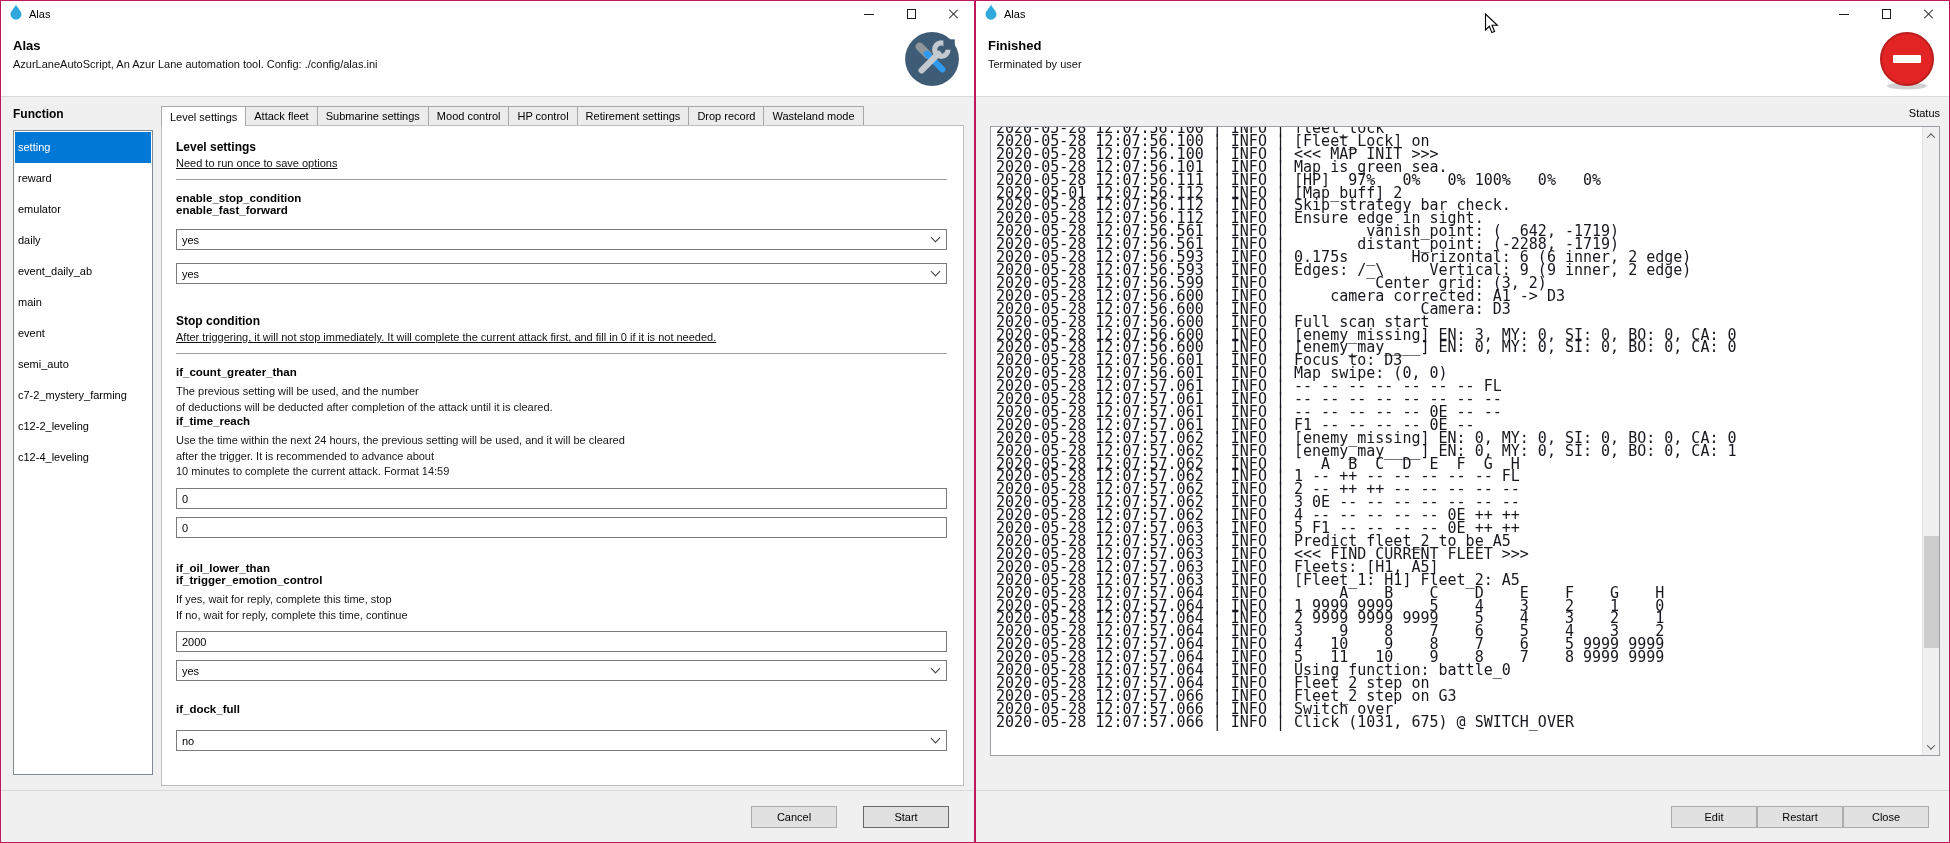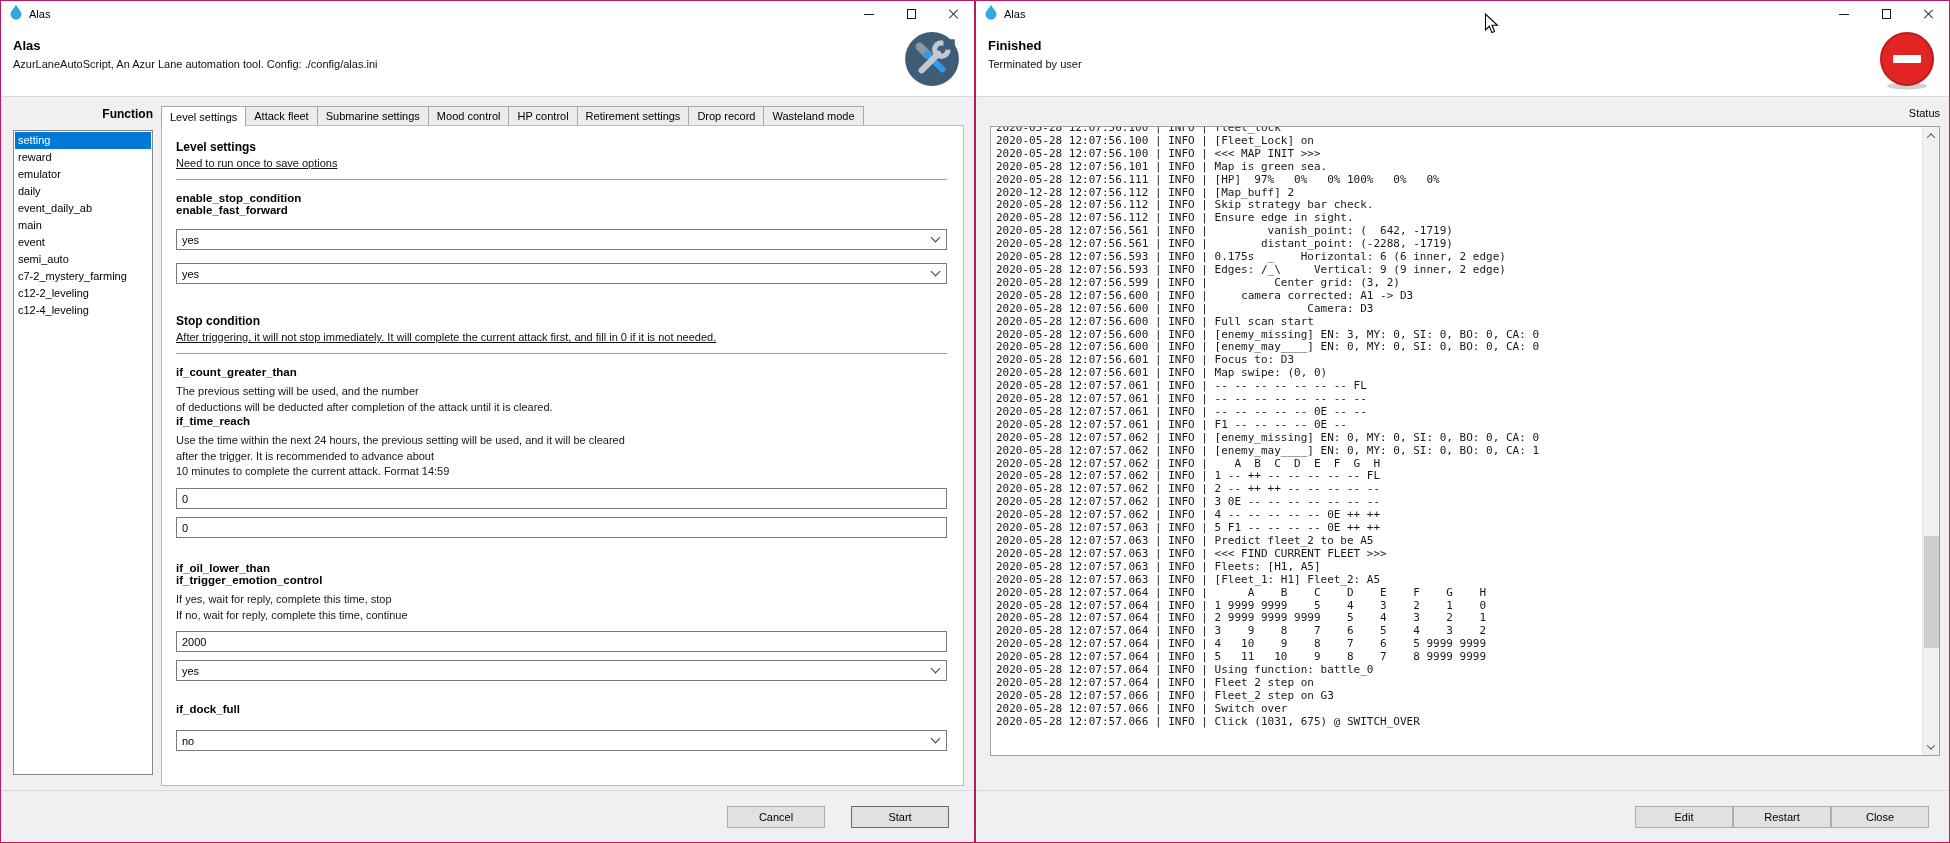--- a/index.html
+++ b/index.html
@@ -24,23 +24,23 @@
   .header { height: 69px; flex: 0 0 69px; background: #fff; padding: 11px 12px 0 12px; position: relative; }
   .header-title { font-size: 13px; font-weight: 700; color: #000; }
   .header-sub { font-size: 11px; color: #111; margin-top: 5px; }
   .header-icon { position: absolute; top: 3px; right: 13px; }
 
   
   .content { flex: 1; background: #f0f0f0; border-top: 1px solid #d9d9d9; display: flex; overflow: hidden; }
 
   
   .sidebar { width: 152px; flex: 0 0 152px; padding: 10px 0 0 12px; }
-  .function-label { font-size: 12px; font-weight: 700; margin-bottom: 9px; text-align: right; }
+  .function-label { font-size: 12px; font-weight: 700; margin-bottom: 9px; }
   .function-list { width: 140px; height: 645px; background: #fff; border: 1px solid #82888f; padding: 1px; overflow: hidden; }
-  .list-item { font-size: 11px; line-height: 15px; padding: 1px 3px; white-space: nowrap; }
+  .list-item { font-size: 11px; line-height: 15px; padding: 8px 3px; white-space: nowrap; }
   .list-item.selected { background: #0078d7; color: #fff; }
 
   
   .card-wrap { flex: 1; padding: 8px 10px 4px 8px; display: flex; flex-direction: column; overflow: hidden; }
   .tabs { display: flex; align-items: flex-end; height: 20px; padding-left: 0px; position: relative; z-index: 2; }
   .tab { font-size: 11px; padding: 3px 8px 3px 8px; background: #ececec; border: 1px solid #a8a8a8; border-bottom: none; margin-right: -1px; color: #000; }
   .tab.active { background: #fff; padding-top: 4px; margin-bottom: -1px; position: relative; z-index: 3; }
   .card { flex: 1; background: #fff; border: 1px solid #bdbdbd; padding: 14px 16px 0 14px; overflow: hidden; position: relative; z-index: 1; }
 
   .sec-title { font-size: 12px; font-weight: 700; color: #000; }
@@ -50,30 +50,30 @@
   .field-label { font-size: 11.5px; font-weight: 700; color: #000; }
   .help { font-size: 11px; color: #161616; margin-top: 6px; line-height: 1.42; white-space: pre-line; }
   .tbox { height: 21px; width: 100%; border: 1px solid #7a7a7a; background: #fff; font-family: "Liberation Sans", sans-serif; font-size: 11px; padding: 0 5px; color: #000; display: block; }
   .select { height: 21px; width: 100%; border: 1px solid #7a7a7a; background: #fff; display: flex; align-items: center; justify-content: space-between; padding: 0 7px 0 5px; font-size: 11px; color: #000; }
   .chev { width: 7px; height: 7px; border-right: 1.2px solid #3c3c3c; border-bottom: 1.2px solid #3c3c3c; transform: rotate(45deg); margin-top: -4px; flex: 0 0 auto; }
   .mt8 { margin-top: 8px; } .mt12 { margin-top: 12px; } .mt13 { margin-top: 13px; } .mt15 { margin-top: 15px; } .mt22 { margin-top: 22px; }
   .mt24 { margin-top: 24px; } .mt30 { margin-top: 30px; }
 
   
   .footer { height: 52px; flex: 0 0 52px; background: #f0f0f0; border-top: 1px solid #d9d9d9; display: flex; align-items: center; justify-content: flex-end; }
-  .btn { width: 98px; height: 22px; background: #e1e1e1; border: 1px solid #adadad; font-size: 11px; color: #000; display: flex; align-items: center; justify-content: center; }
+  .btn { width: 86px; height: 22px; background: #e1e1e1; border: 1px solid #adadad; font-size: 11px; color: #000; display: flex; align-items: center; justify-content: center; }
   .btn.default { border-color: #6a6a6a; }
   .footer-left { gap: 26px; padding-right: 25px; display: flex; }
   .footer-right { padding-right: 20px; display: flex; }
 
   
   .status-area { flex: 1; padding: 10px 9px 0 14px; display: flex; flex-direction: column; overflow: hidden; }
   .status-label { font-size: 11px; color: #000; margin-bottom: 7px; text-align: right; }
   .logbox { height: 630px; background: #fff; border: 1px solid #9aa0a6; display: flex; overflow: hidden; }
-  .log-content { flex: 1; overflow: hidden; padding: 2px 0 0 5px; font-family: "DejaVu Sans Mono", monospace; font-size: 11px; line-height: 12.9px; color: #17171f; }
+  .log-content { flex: 1; overflow: hidden; padding: 2px 0 0 5px; font-family: "DejaVu Sans Mono", monospace; font-size: 15px; line-height: 12.9px; color: #17171f; }
   .log-line { white-space: pre; }
   .log-line:first-child { margin-top: -7px; }
   .scrollbar { width: 17px; flex: 0 0 17px; background: #f0f0f0; border-left: 1px solid #e4e4e4; position: relative; }
   .sb-arrow { height: 17px; display: flex; align-items: center; justify-content: center; }
   .sb-arrow.bottom { position: absolute; bottom: 0; left: 0; width: 100%; }
   .sb-chev-up { width: 6px; height: 6px; border-left: 1px solid #505050; border-top: 1px solid #505050; transform: rotate(45deg) translate(1px,1px); }
   .sb-chev-down { width: 6px; height: 6px; border-left: 1px solid #505050; border-top: 1px solid #505050; transform: rotate(225deg) translate(1px,1px); }
   .sb-thumb { position: absolute; left: 1px; top: 409px; width: 15px; height: 112px; background: #cdcdcd; }
 
   .cursor { position: absolute; left: 1484px; top: 13px; z-index: 50; pointer-events: none; }
@@ -254,21 +254,21 @@
     <div class="content">
       <div class="status-area">
         <div class="status-label">Status</div>
         <div class="logbox">
           <div class="log-content">
               <div class="log-line">2020-05-28 12:07:56.100 | INFO | fleet_lock</div>
               <div class="log-line">2020-05-28 12:07:56.100 | INFO | [Fleet_Lock] on</div>
               <div class="log-line">2020-05-28 12:07:56.100 | INFO | &lt;&lt;&lt; MAP INIT &gt;&gt;&gt;</div>
               <div class="log-line">2020-05-28 12:07:56.101 | INFO | Map is green sea.</div>
               <div class="log-line">2020-05-28 12:07:56.111 | INFO | [HP]  97%   0%   0% 100%   0%   0%</div>
-              <div class="log-line">2020-12-28 12:07:56.112 | INFO | [Map_buff] 2</div>
+              <div class="log-line">2020-05-01 12:07:56.112 | INFO | [Map_buff] 2</div>
               <div class="log-line">2020-05-28 12:07:56.112 | INFO | Skip strategy bar check.</div>
               <div class="log-line">2020-05-28 12:07:56.112 | INFO | Ensure edge in sight.</div>
               <div class="log-line">2020-05-28 12:07:56.561 | INFO |         vanish_point: (  642, -1719)</div>
               <div class="log-line">2020-05-28 12:07:56.561 | INFO |        distant_point: (-2288, -1719)</div>
               <div class="log-line">2020-05-28 12:07:56.593 | INFO | 0.175s  _    Horizontal: 6 (6 inner, 2 edge)</div>
               <div class="log-line">2020-05-28 12:07:56.593 | INFO | Edges: /_\     Vertical: 9 (9 inner, 2 edge)</div>
               <div class="log-line">2020-05-28 12:07:56.599 | INFO |          Center grid: (3, 2)</div>
               <div class="log-line">2020-05-28 12:07:56.600 | INFO |     camera corrected: A1 -&gt; D3</div>
               <div class="log-line">2020-05-28 12:07:56.600 | INFO |               Camera: D3</div>
               <div class="log-line">2020-05-28 12:07:56.600 | INFO | Full scan start</div>

